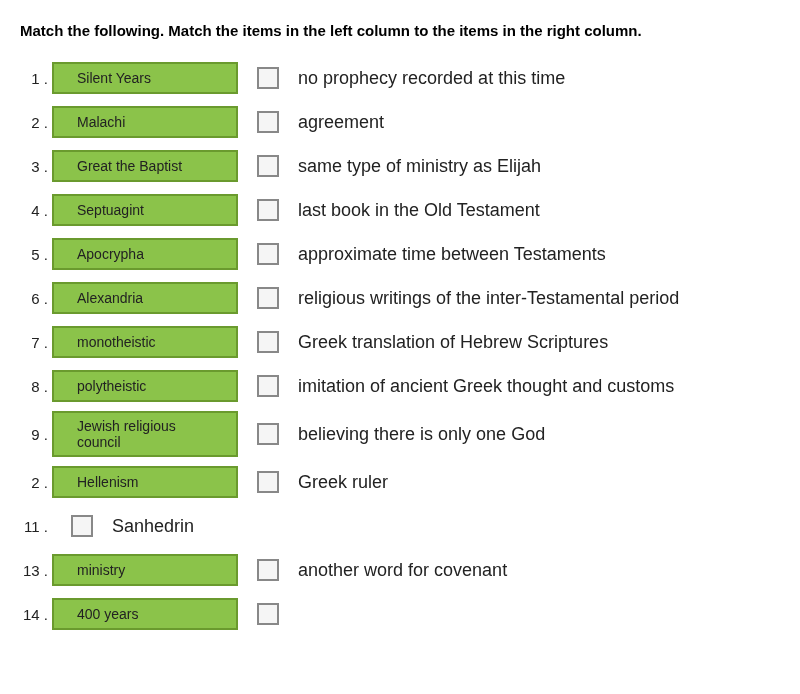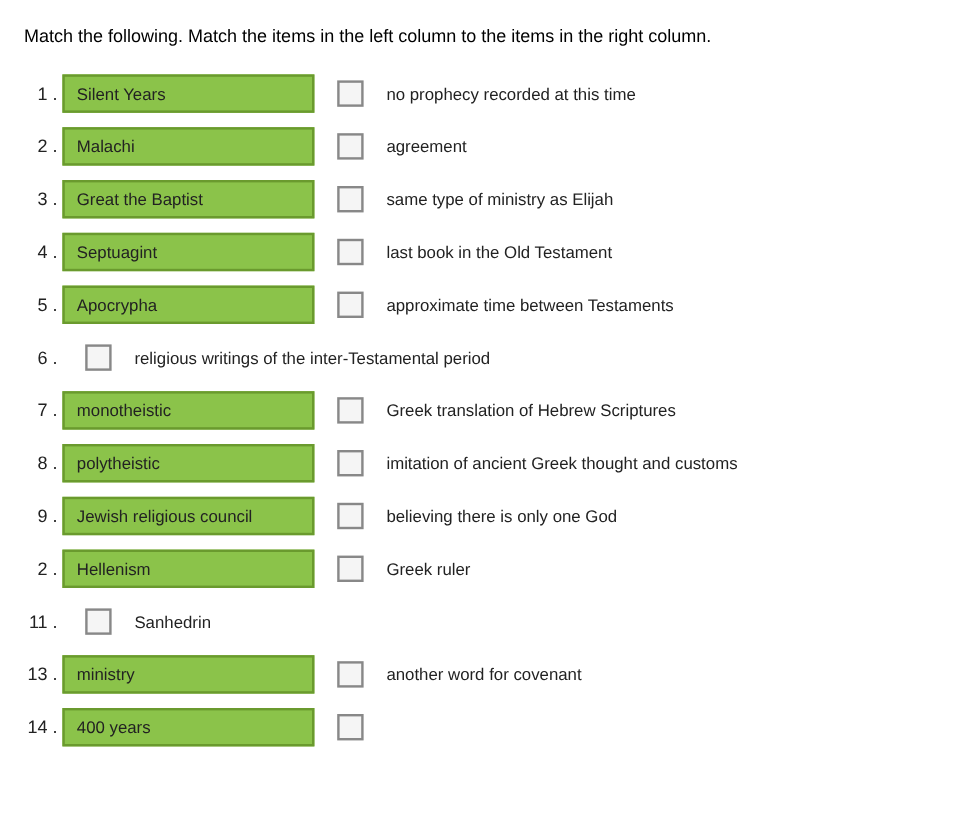--- a/index.html
+++ b/index.html
@@ -5,21 +5,21 @@
     * { box-sizing: border-box; margin: 0; padding: 0; }
     body {
       font-family: Arial, sans-serif;
       background: #fff;
       padding: 20px;
       width: 800px;
       min-height: 694px;
     }
     .instructions {
       font-size: 15px;
-      font-weight: normal;
+      font-weight: bold;
       margin-bottom: 18px;
       line-height: 1.4;
     }
     .match-row {
       display: flex;
       align-items: center;
       margin-bottom: 6px;
       min-height: 38px;
     }
     .row-number {
@@ -28,22 +28,22 @@
       font-size: 15px;
       color: #222;
       padding-right: 4px;
       flex-shrink: 0;
     }
     .left-item {
       background: #8bc34a;
       border: 2px solid #6a9a2e;
       color: #222;
       font-size: 14px;
-      padding: 5px 10px;
-      width: 210px;
+      padding: 5px 23px;
+      width: 186px;
       flex-shrink: 0;
       min-height: 32px;
       display: flex;
       align-items: center;
     }
     .checkbox-area {
       width: 60px;
       display: flex;
       justify-content: center;
       align-items: center;
@@ -53,21 +53,21 @@
       width: 22px;
       height: 22px;
       border: 2px solid #888;
       background: #f5f5f5;
       cursor: pointer;
       appearance: none;
       -webkit-appearance: none;
       display: block;
     }
     .right-item {
-      font-size: 14px;
+      font-size: 18px;
       color: #222;
       flex: 1;
     }
   </style>
 </head>
 <body>
 
 <p class="instructions">Match the following. Match the items in the left column to the items in the right column.</p>
 
 <div id="rows-container">
@@ -106,20 +106,21 @@
     <div class="match-row">
     <span class="row-number">5 .</span>
     <div class="left-item">Apocrypha</div>
     <div class="checkbox-area">
       <input type="checkbox" class="match-checkbox" style="">
     </div>
     <span class="right-item">approximate time between Testaments</span>
   </div>
     <div class="match-row">
     <span class="row-number">6 .</span>
+    <div class="left-item">Alexandria</div>
     <div class="checkbox-area">
       <input type="checkbox" class="match-checkbox" style="">
     </div>
     <span class="right-item">religious writings of the inter-Testamental period</span>
   </div>
     <div class="match-row">
     <span class="row-number">7 .</span>
     <div class="left-item">monotheistic</div>
     <div class="checkbox-area">
       <input type="checkbox" class="match-checkbox" style="">

